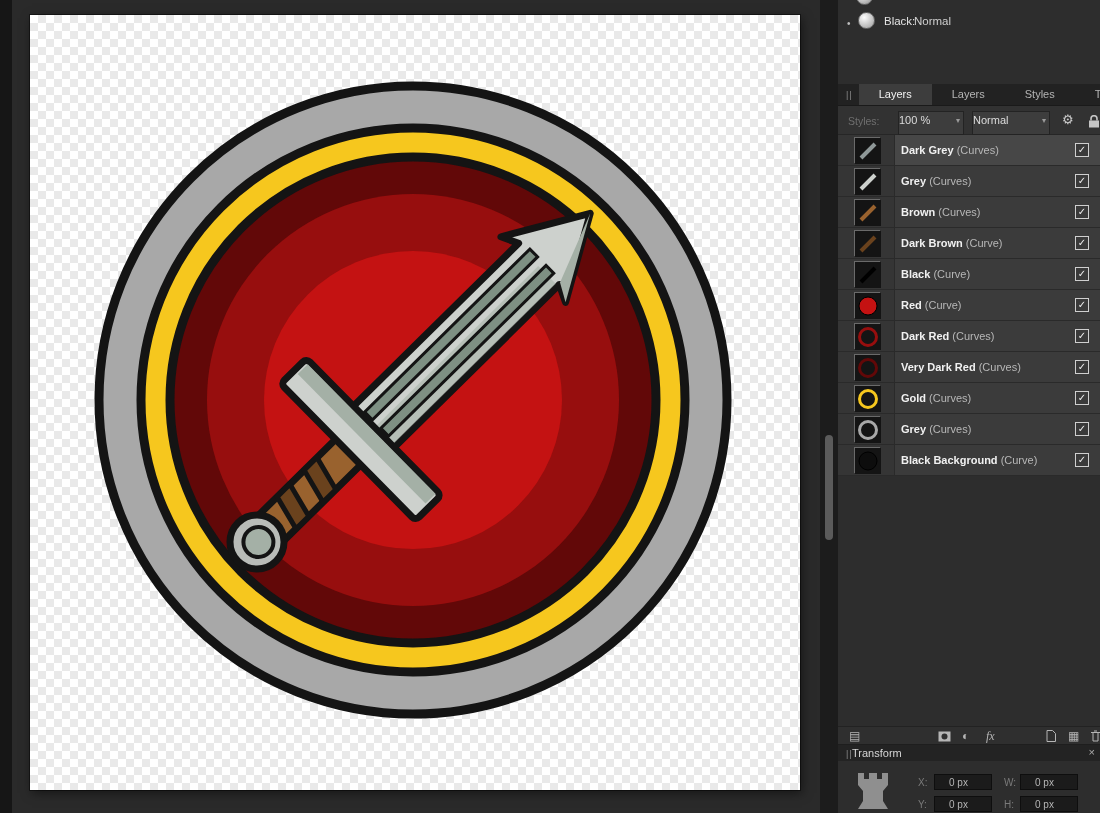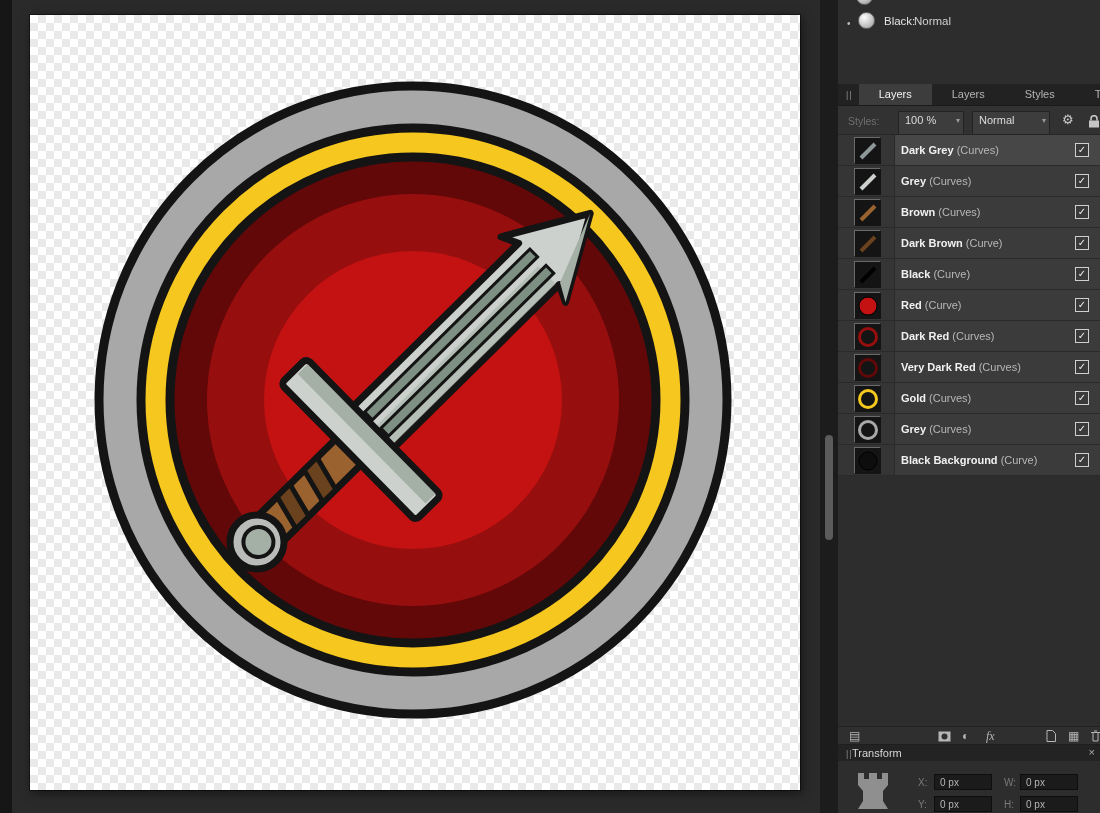--- a/index.html
+++ b/index.html
@@ -39,21 +39,21 @@
     border-bottom:1px solid #1a1a1a; display:flex; align-items:stretch; }
   .grip { color:#8a8a8a; font-size:9px; letter-spacing:1px; align-self:center; margin:0 6px 0 8px; }
   .tab { padding:4px 20px 3px; font-size:11px; color:#b4b4b4; cursor:default; }
   .tab.active { background:#3d3d3d; color:#f2f2f2; }
   #tab-menu-icon { margin-left:auto; align-self:center; color:#c9c9c9; font-size:12px; padding-right:4px; }
   #tab-extra-icon { align-self:center; color:#8a8a8a; font-size:10px; margin-right:-3px; }
 
   #controls-row { position:absolute; left:0; top:106px; width:262px; height:29px; background:#323232; border-bottom:1px solid #262626; }
   #opacity-label { position:absolute; left:10px; top:9px; font-size:10.5px; color:#6f6f6f; }
   .dropdown { position:absolute; top:5px; height:24px; background:#3d3d3d; border:1px solid #232323; color:#dcdcdc;
-    font-size:11px; line-height:17px; padding-left:6px; }
+    font-size:11px; line-height:17px; }
   #opacity-dd { left:60px; width:66px; }
   #blend-dd { left:134px; width:78px; }
   .dd-arrow { position:absolute; right:3px; top:0; font-size:8px; color:#9a9a9a; line-height:17px; }
   #gear-icon { position:absolute; left:224px; top:6px; font-size:13px; color:#c9c9c9; }
   #lock-icon { position:absolute; left:250px; top:8px; }
 
   #layer-list { position:absolute; left:0; top:135px; width:262px; }
   .layer-row { position:relative; width:262px; height:31px; background:#3b3b3b; border-bottom:1px solid #2a2a2a; }
   .layer-row.selected { background:#474747; }
   .thumb-cell { position:absolute; left:0; top:0; width:57px; height:30px; border-right:1px solid #2a2a2a; background:#353535; }
@@ -71,21 +71,21 @@
 
   #xform-header { position:absolute; left:0; top:745px; width:262px; height:16px; background:#232323; }
   #xform-title { position:absolute; left:14px; top:2px; font-size:11px; color:#d5d5d5; }
   #xform-grip { position:absolute; left:8px; top:4px; color:#8a8a8a; font-size:9px; letter-spacing:1px; }
   #xform-close { position:absolute; right:5px; top:1px; color:#ababab; font-size:11px; }
 
   #xform-body { position:absolute; left:0; top:761px; width:262px; height:52px; background:#2d2d2d; }
   #xform-thumb { position:absolute; left:12px; top:6px; }
   .xf-label { position:absolute; font-size:10px; color:#7a7a7a; }
   .xf-input { position:absolute; width:58px; height:16px; background:#1b1b1b; border:1px solid #0e0e0e;
-    color:#b5b5b5; font-size:10px; padding-left:5px; font-family:"Liberation Sans", sans-serif; }
+    color:#b5b5b5; font-size:10px; padding-left:14px; font-family:"Liberation Sans", sans-serif; }
 </style>
 </head>
 <body>
 
 <div id="left-strip"></div>
 
 <div id="canvas-area">
   <div id="artboard">
     <svg width="770" height="775" viewBox="0 0 770 775">
 

